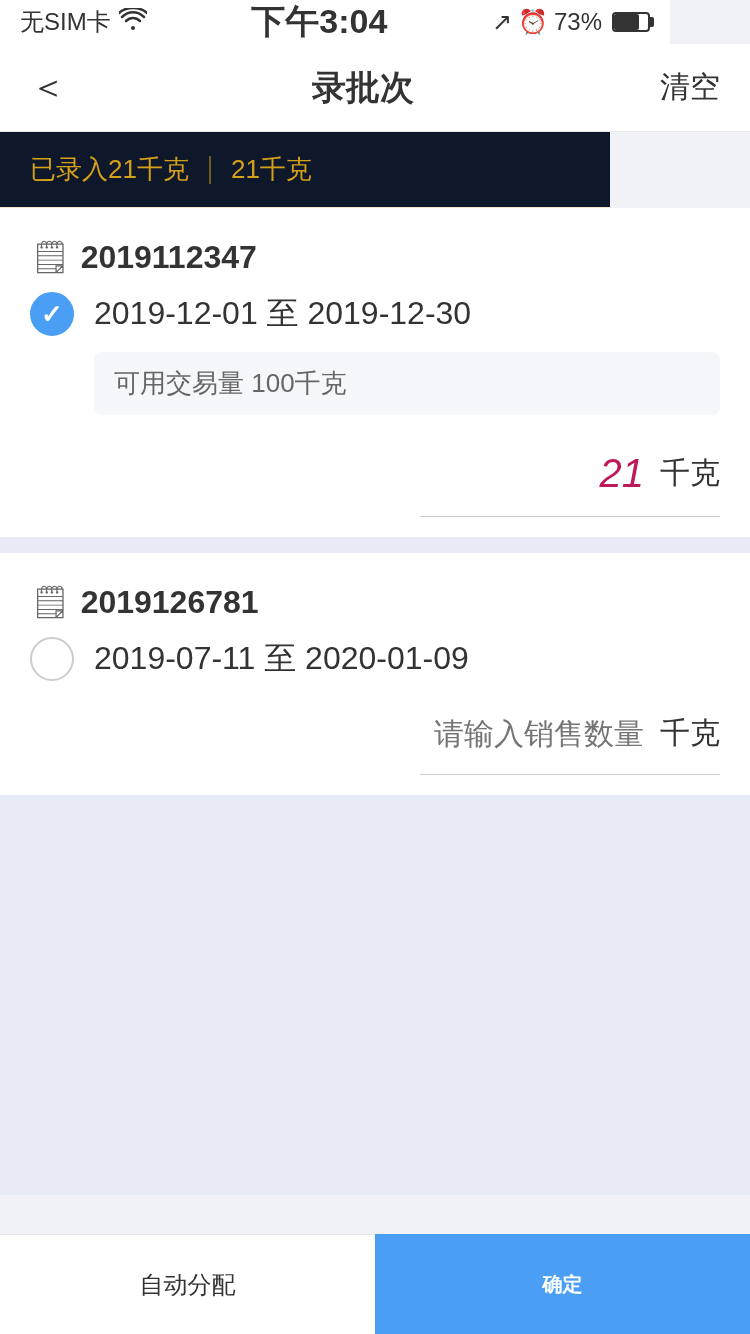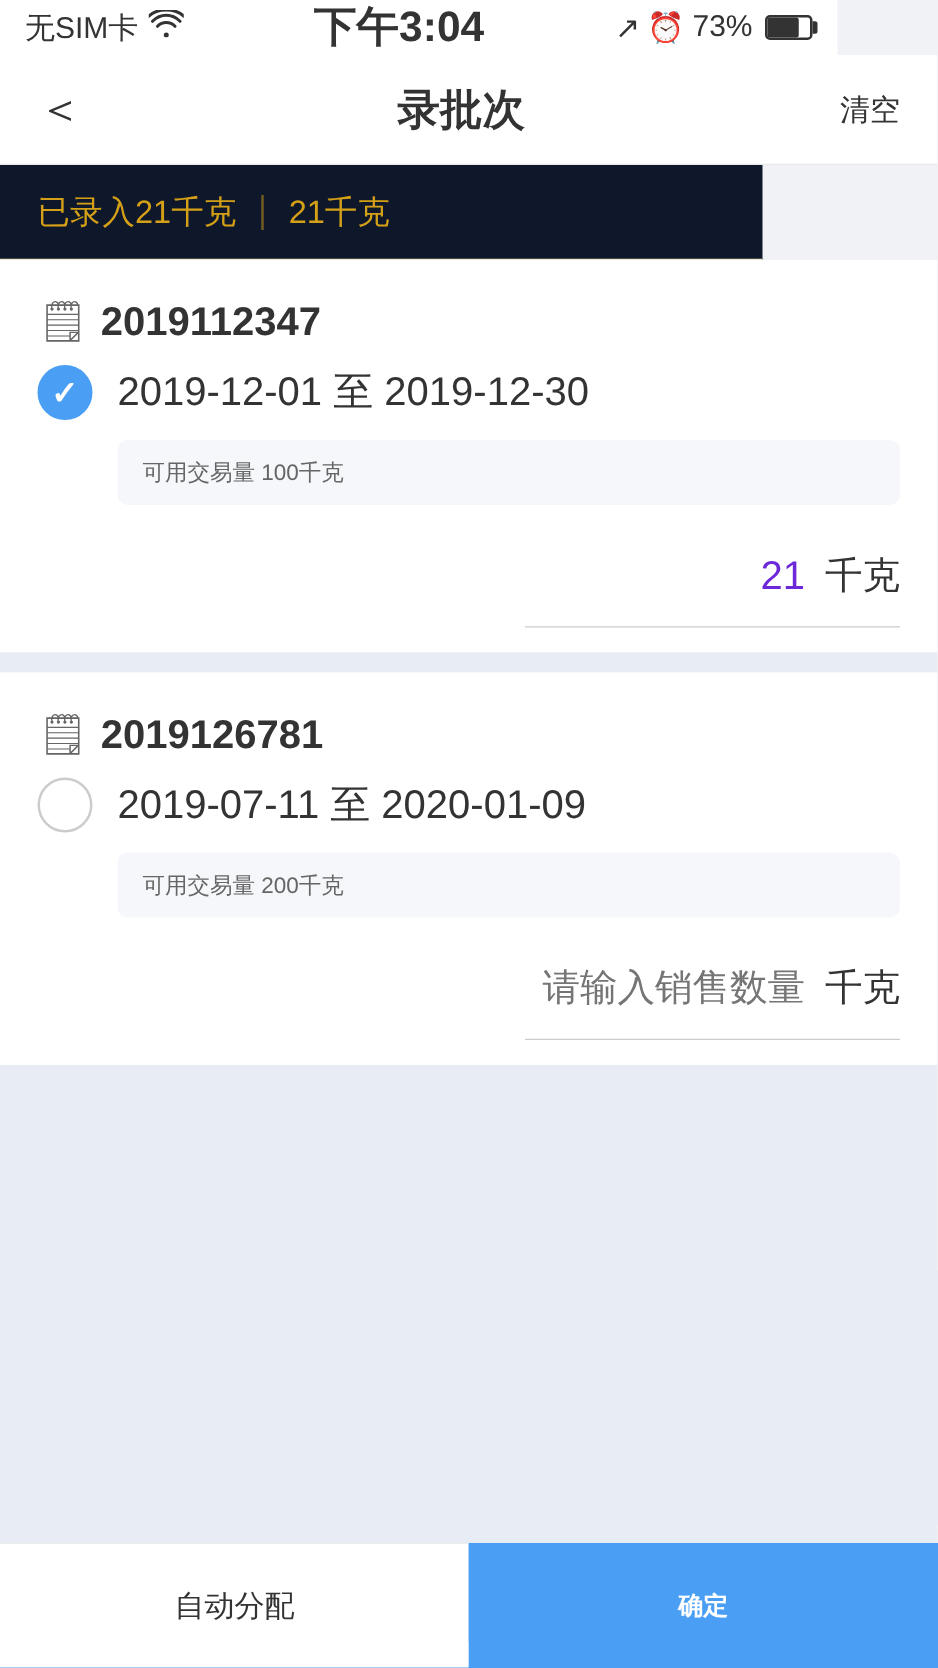--- a/index.html
+++ b/index.html
@@ -83,21 +83,21 @@
       font-size: 36px;
       color: #333;
       cursor: pointer;
     }
     .nav-title {
       font-size: 34px;
       font-weight: 700;
       color: #333;
     }
     .nav-clear {
-      font-size: 24px;
+      font-size: 30px;
       color: #333;
       cursor: pointer;
     }
 
     
     .info-banner {
       width: 610px;
       background: #0f172a;
       padding: 20px 30px;
       display: flex;
@@ -167,35 +167,36 @@
     }
     .batch-date {
       font-size: 32px;
       color: #333;
     }
     .available-qty {
       margin: 0 0 0 64px;
       background: #f5f7fa;
       border-radius: 8px;
       padding: 14px 20px;
-      font-size: 18px;
+      font-size: 26px;
       color: #666;
       margin-bottom: 20px;
     }
     .quantity-row {
       display: flex;
       align-items: center;
       justify-content: flex-end;
       gap: 16px;
       padding: 16px 0 20px 0;
     }
     .quantity-value {
-      font-size: 32px;
-      color: #6d28d9;
+      font-size: 40px;
+      color: #be185d;
       font-weight: 500;
+      font-style: italic;
     }
     .quantity-input {
       border: none;
       outline: none;
       font-size: 30px;
       color: #ccc;
       text-align: right;
       width: 300px;
       background: transparent;
     }
@@ -313,21 +314,20 @@
 
   <div class="batch-card">
     <div class="batch-header">
       <span class="batch-icon">🗒</span>
       <span class="batch-id">2019126781</span>
     </div>
     <div class="batch-row">
       <div class="radio-circle"></div>
       <span class="batch-date">2019-07-11 至 2020-01-09</span>
     </div>
-    <div class="available-qty">可用交易量 200千克</div>
     <div class="quantity-row">
       <input class="quantity-input" type="text" placeholder="请输入销售数量" style="">
       <span class="quantity-unit">千克</span>
     </div>
     <div class="divider-line"></div>
     <div style="height:20px;"></div>
   </div>
 
   <div class="section-divider" style="height: 400px;"></div>
 

